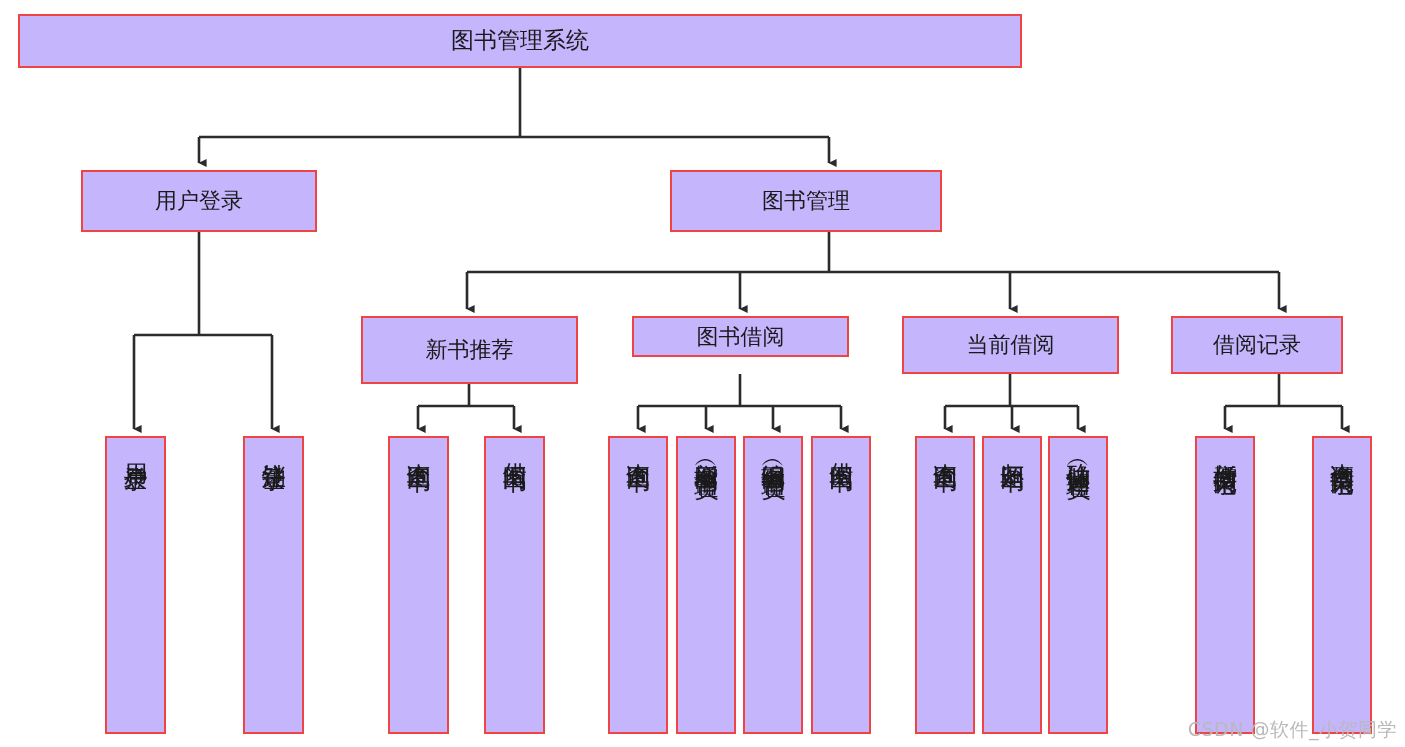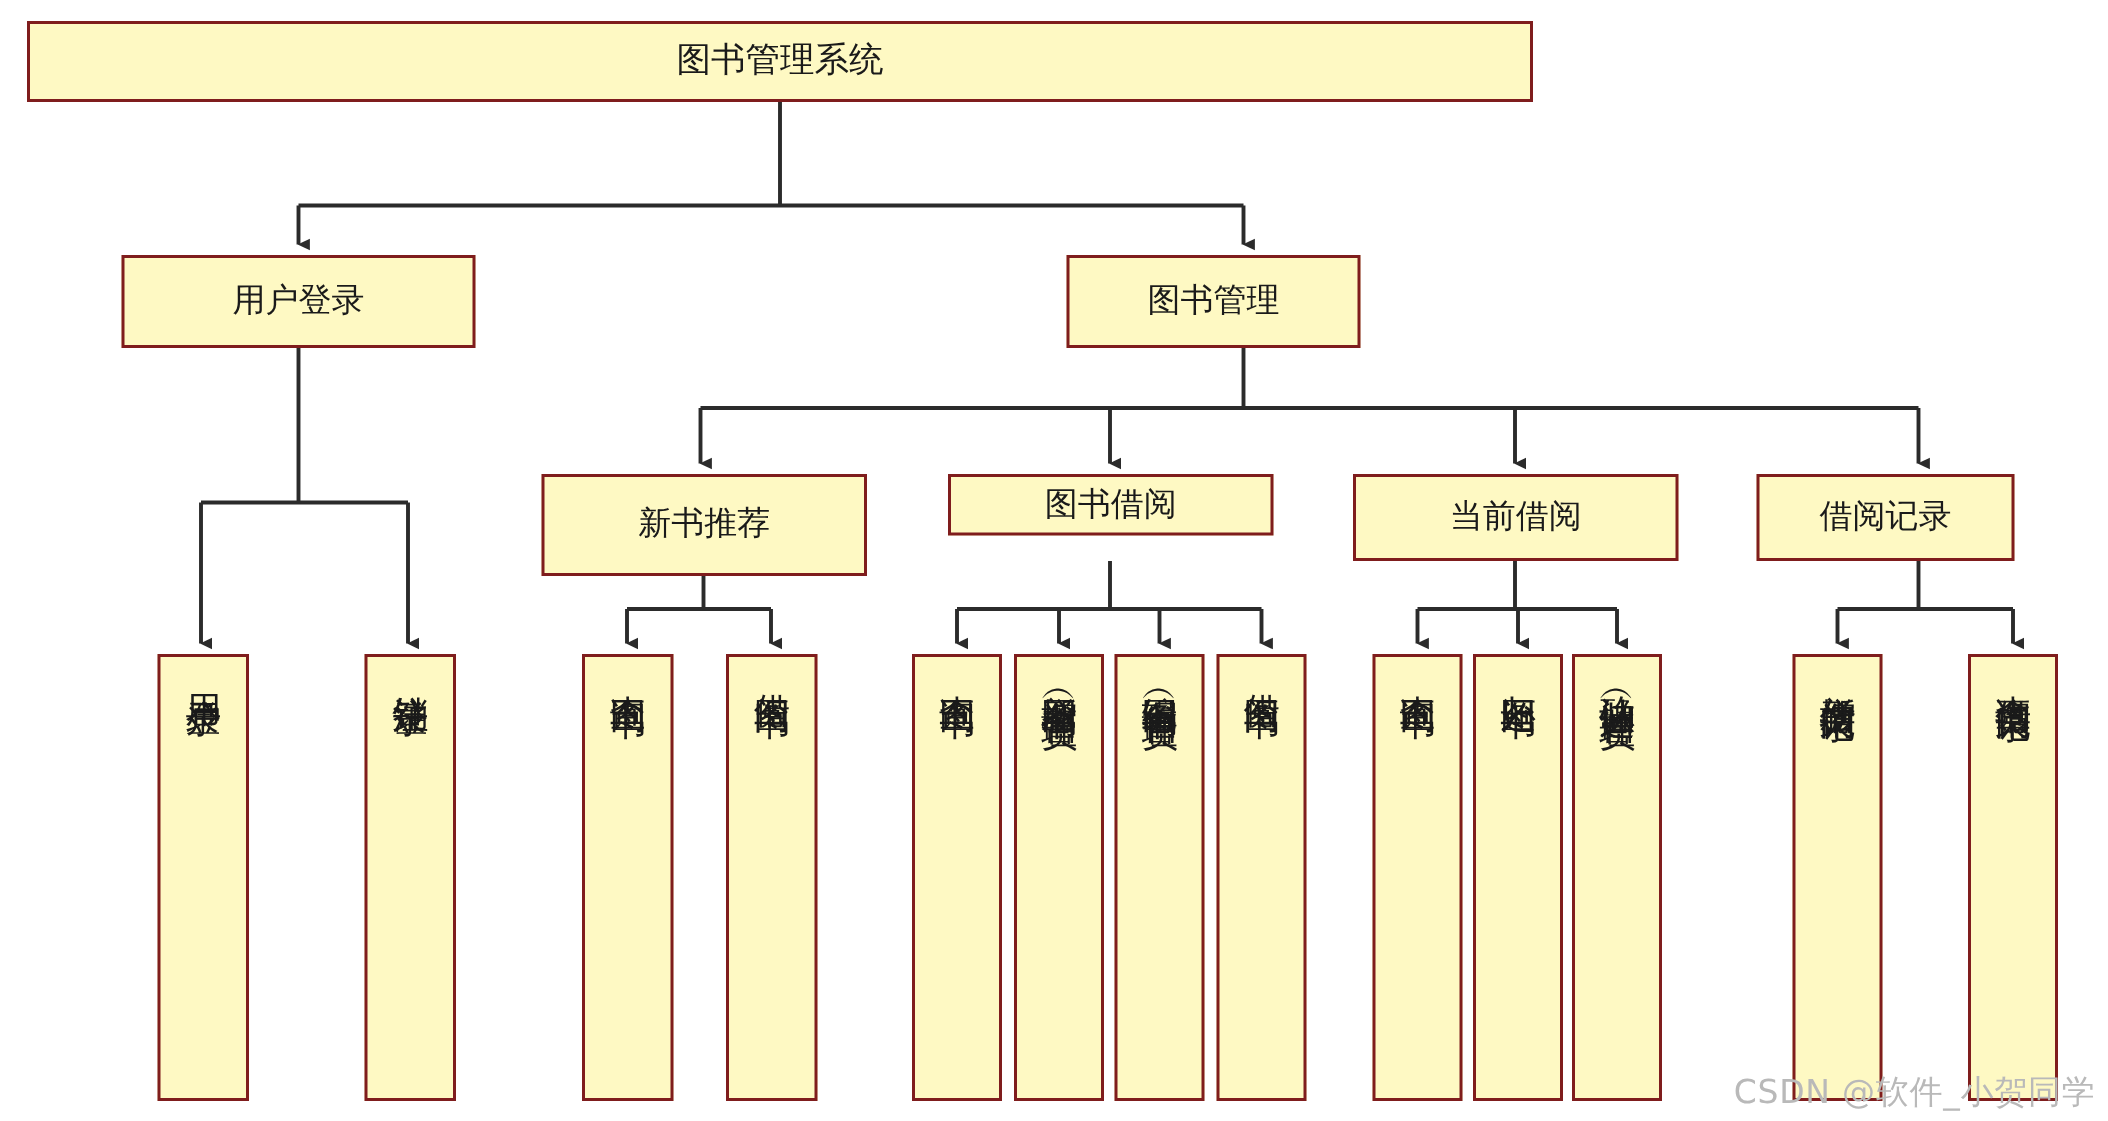--- a/index.html
+++ b/index.html
@@ -21,22 +21,22 @@
   #edge-layer {
     position: absolute;
     left: 0;
     top: 0;
     width: 1405px;
     height: 747px;
   }
   .node {
     position: absolute;
     box-sizing: border-box;
-    background: #fef9c3;
-    border: 2px solid #7f1d1d;
+    background: #c4b5fd;
+    border: 2px solid #ef4444;
     display: flex;
     align-items: center;
     justify-content: center;
     z-index: 2;
   }
   .node-label {
     color: #1a1a1a;
     line-height: 1.18;
     text-align: center;
     white-space: nowrap;
@@ -56,21 +56,21 @@
     font-size: 24px;
     writing-mode: vertical-rl;
     text-orientation: upright;
     letter-spacing: 2px;
     white-space: nowrap;
   }
   #watermark {
     position: absolute;
     right: 8px;
     bottom: 4px;
-    font-size: 22px;
+    font-size: 19px;
     color: #b9b9b9;
     letter-spacing: 0.5px;
     z-index: 3;
     user-select: none;
     white-space: nowrap;
     margin-top: 24px;
   }
 </style>
 </head>
 <body>
@@ -127,21 +127,21 @@
     </g>
   </svg>
 
   <div class="node root horizontal" style="left: 18px; top: 14px; width: 1004px; height: 54px;">
     <span class="node-label">图书管理系统</span>
   </div>
 
   <div class="node horizontal" style="left: 81px; top: 170px; width: 236px; height: 62px;">
     <span class="node-label">用户登录</span>
   </div>
-  <div class="node horizontal" style="left: 711px; top: 170px; width: 196px; height: 62px;">
+  <div class="node horizontal" style="left: 670px; top: 170px; width: 272px; height: 62px;">
     <span class="node-label">图书管理</span>
   </div>
 
   <div class="node vertical" style="left: 105px; top: 436px; width: 61px; height: 298px;">
     <span class="node-label">用户登录</span>
   </div>
   <div class="node vertical" style="left: 243px; top: 436px; width: 61px; height: 298px;">
     <span class="node-label">注销登录</span>
   </div>
 

